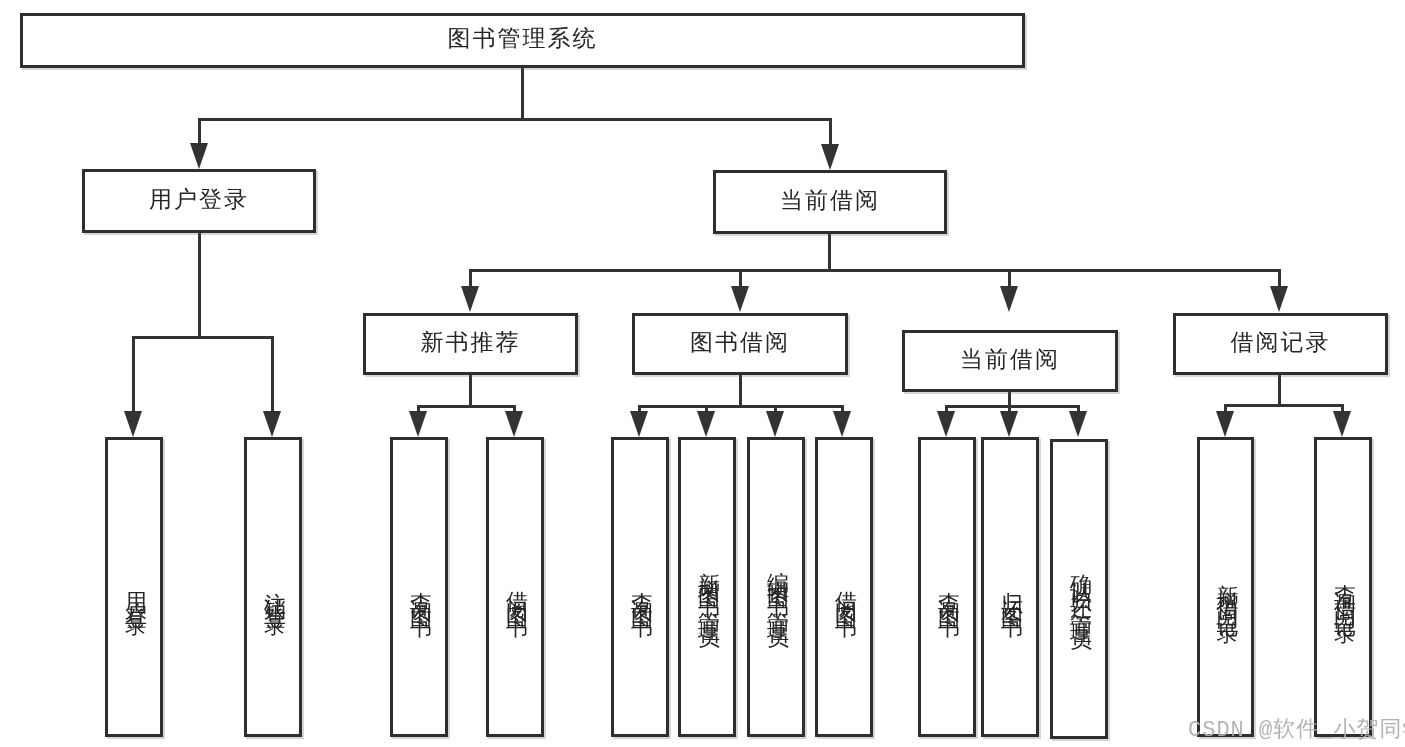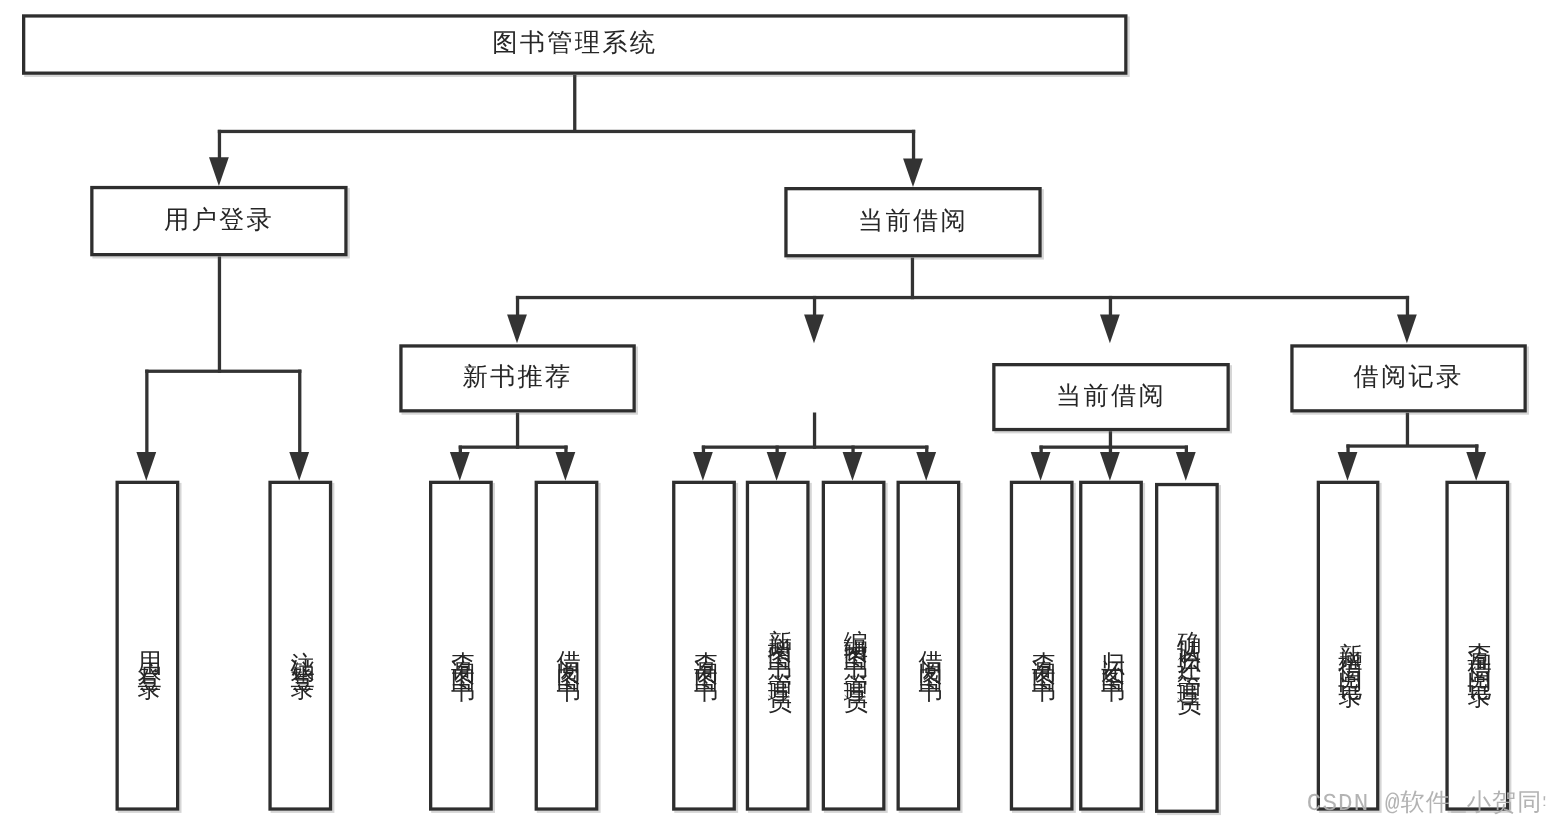--- a/index.html
+++ b/index.html
@@ -94,20 +94,21 @@
   <div class="arrow" style="left:461px; top:286px;"></div>
   <div class="vline" style="left:739px; top:269px; height:20px;"></div>
   <div class="arrow" style="left:731px; top:286px;"></div>
   <div class="vline" style="left:1008px; top:269px; height:20px;"></div>
   <div class="arrow" style="left:1000px; top:286px;"></div>
   <div class="vline" style="left:1278px; top:269px; height:20px;"></div>
   <div class="arrow" style="left:1270px; top:286px;"></div>
 
   <div class="box" style="left:363px; top:313px; width:215px; height:62px;">新书推荐</div>
 
+  <div class="box" style="left:632px; top:313px; width:216px; height:62px;">图书借阅</div>
 
   <div class="box" style="left:902px; top:330px; width:216px; height:62px;">当前借阅</div>
 
   <div class="box" style="left:1173px; top:313px; width:215px; height:62px;">借阅记录</div>
 
   <div class="vline" style="left:469px; top:375px; height:33px;"></div>
   <div class="hline" style="left:417px; top:405px; width:99px;"></div>
   <div class="vline" style="left:417px; top:405px; height:8px;"></div>
   <div class="arrow" style="left:409px; top:411px;"></div>
   <div class="vline" style="left:513px; top:405px; height:8px;"></div>

